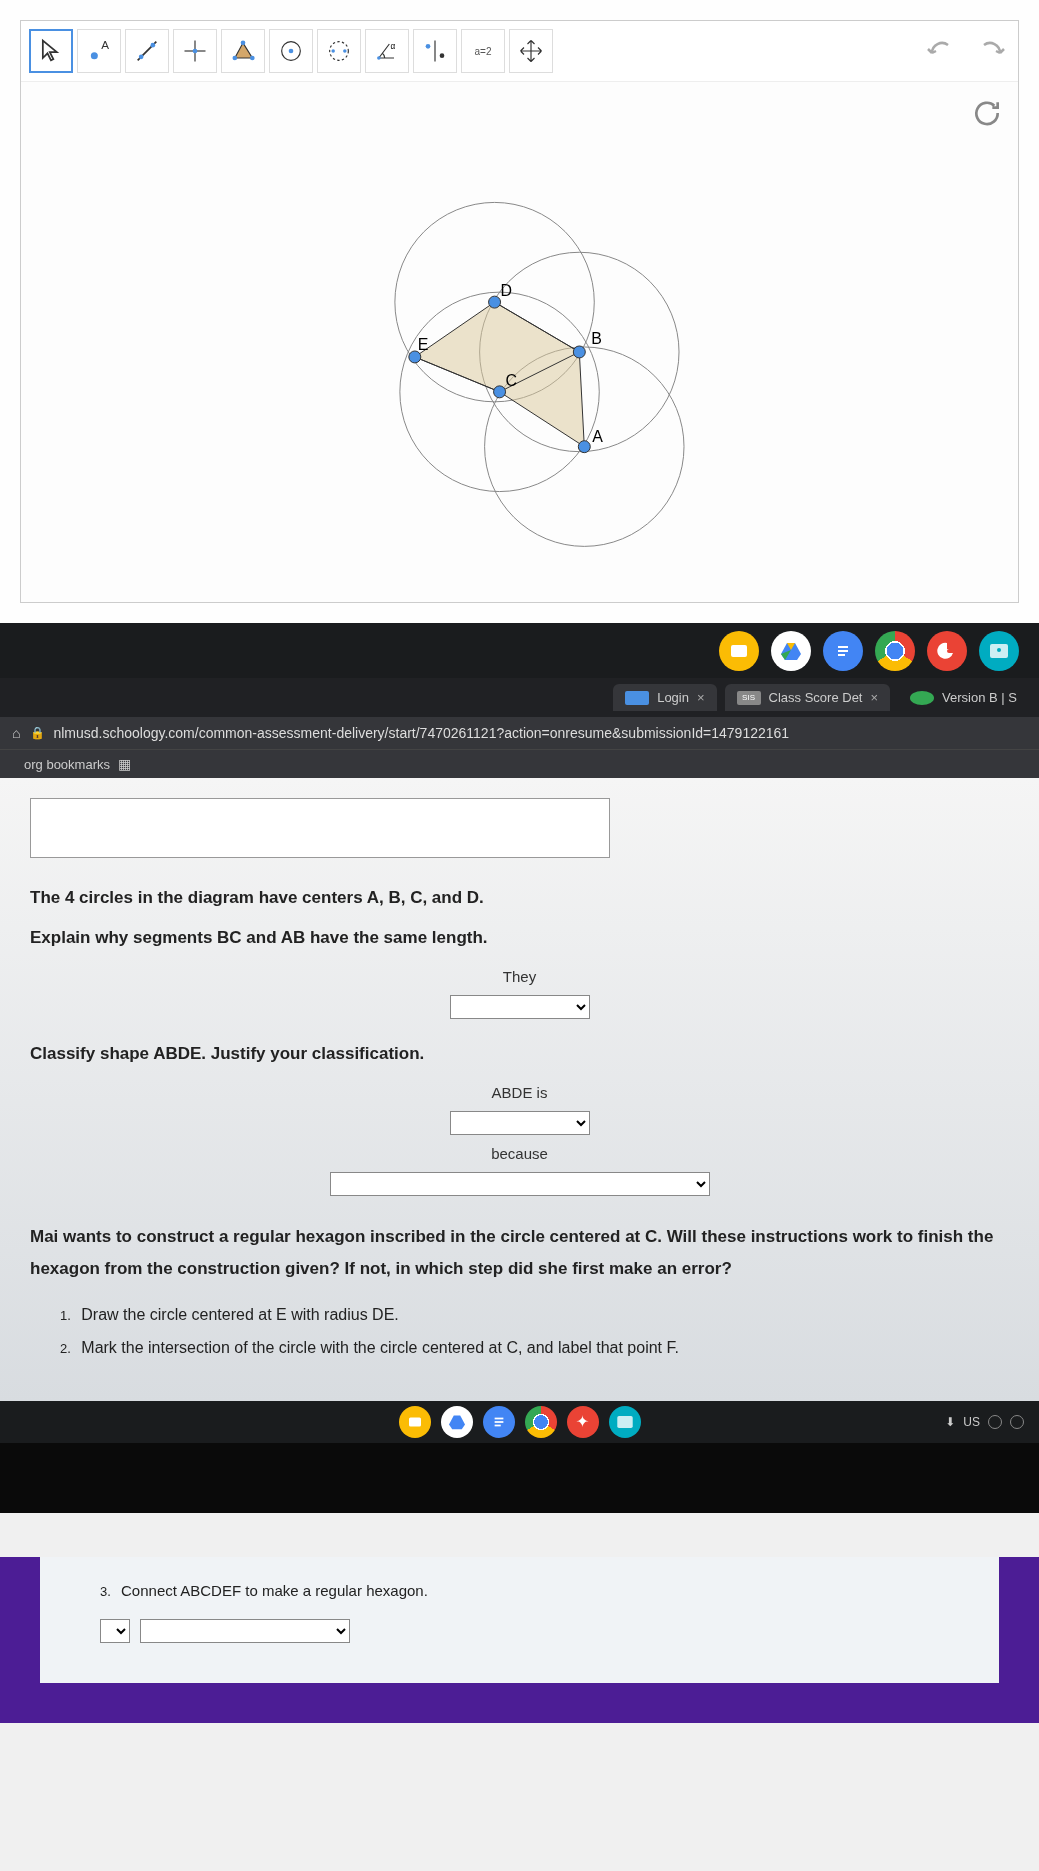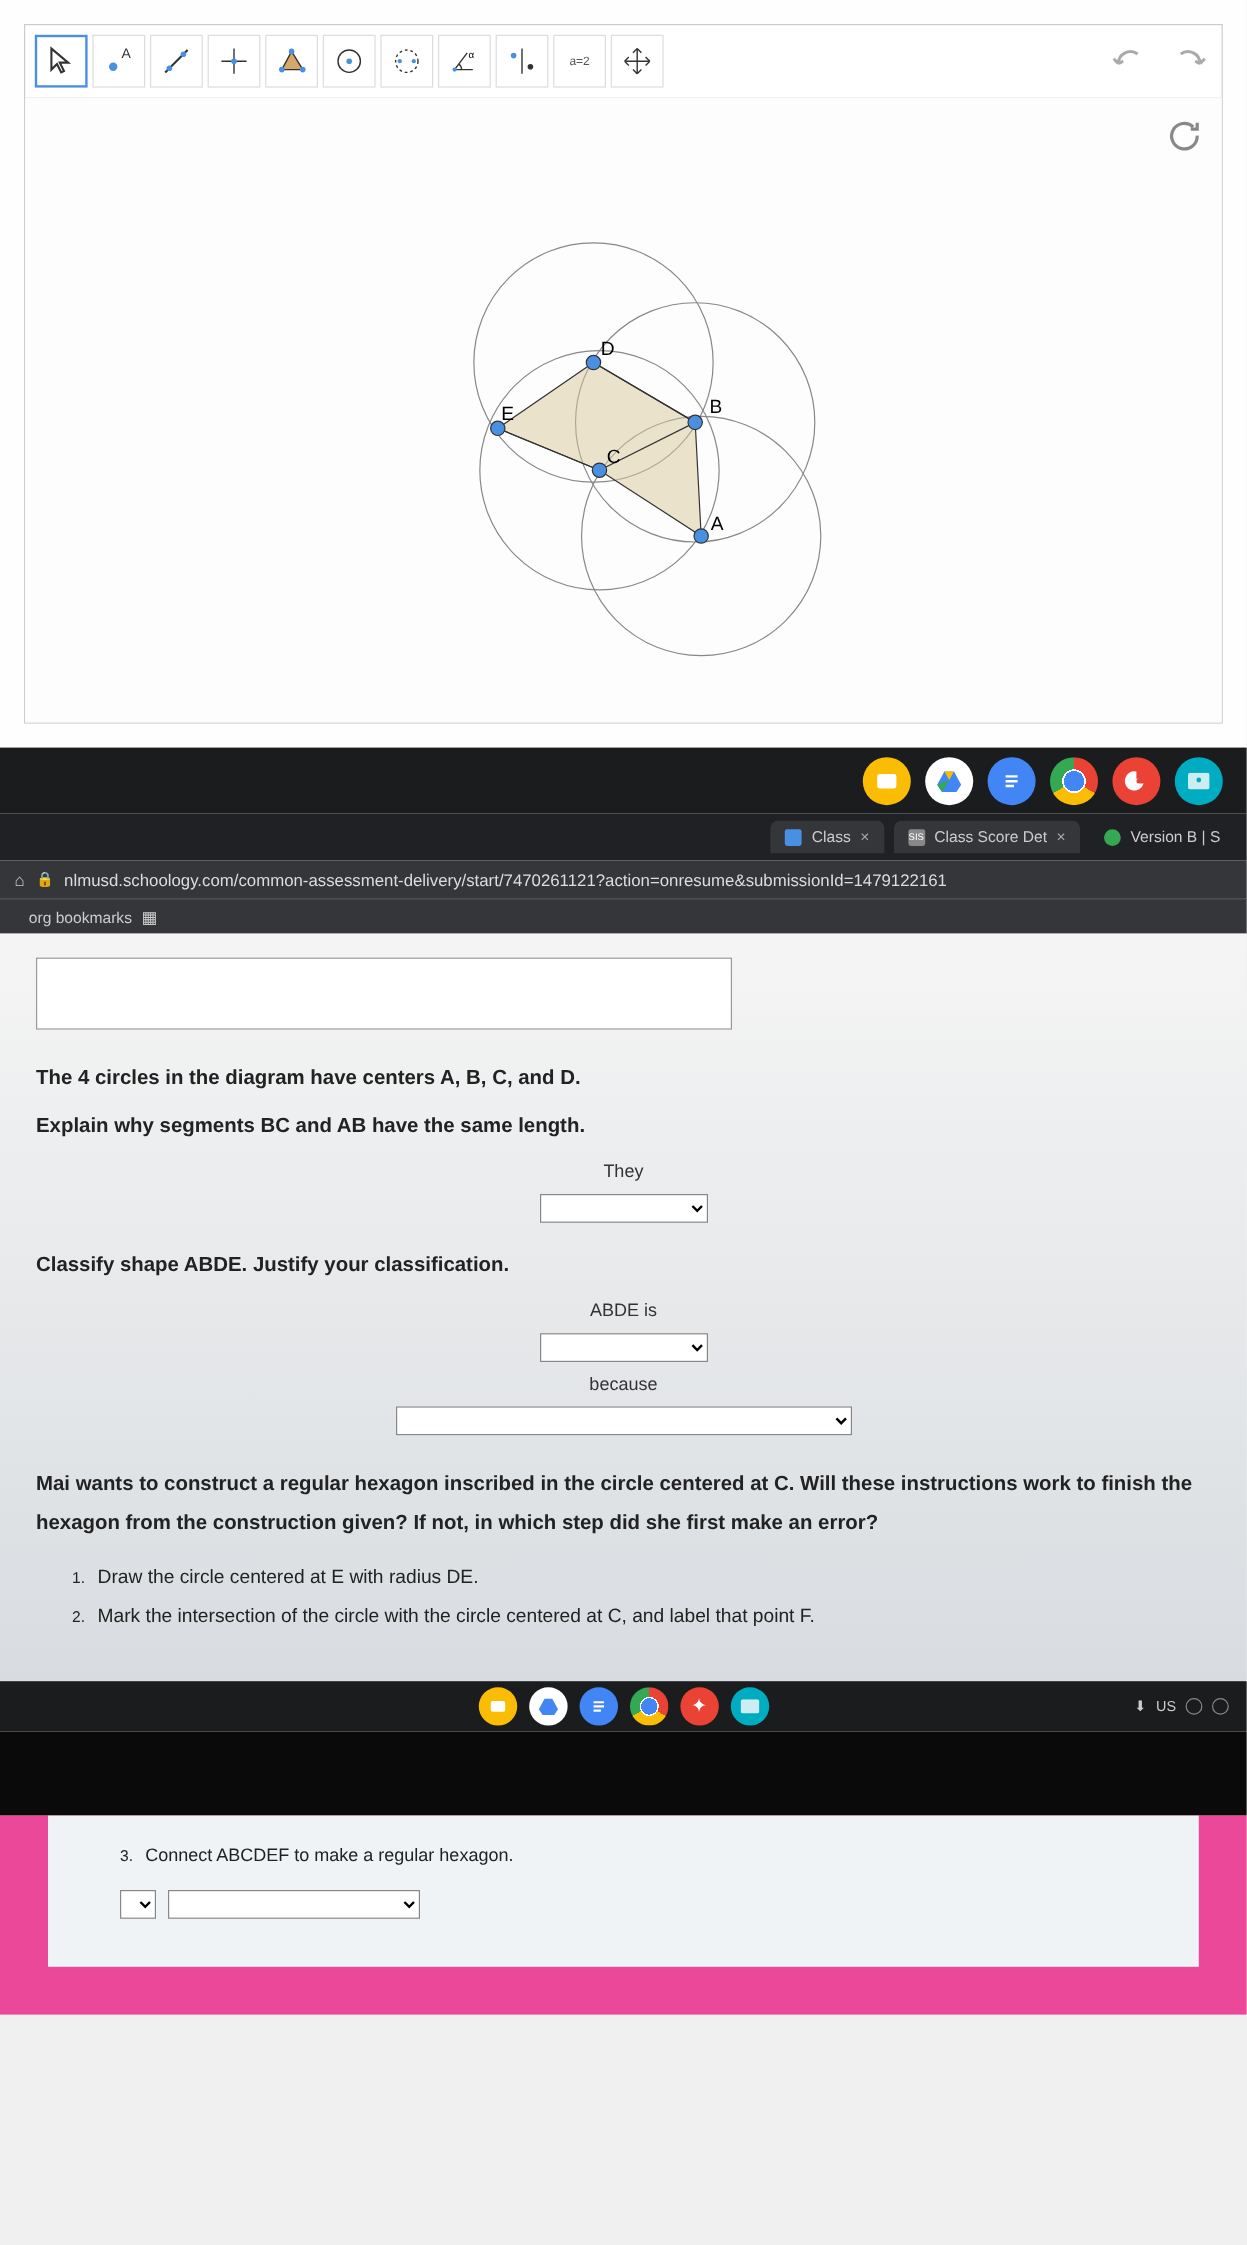--- a/index.html
+++ b/index.html
@@ -26,21 +26,21 @@
 .shelf-icon.white { background: #fff; color: #4285f4; }
 .shelf-icon.blue { background: #4285f4; color: #fff; }
 .shelf-icon.chrome { background: radial-gradient(circle at 50% 50%, #4285f4 0 30%, #fff 30% 35%, transparent 35%), conic-gradient(#ea4335 0 120deg, #fbbc04 120deg 240deg, #34a853 240deg); }
 .shelf-icon.red { background: #ea4335; color: #fff; }
 .shelf-icon.teal { background: #00acc1; color: #fff; }
 
 
 .browser-tabs { background: #202124; display: flex; align-items: center; padding: 6px 10px; gap: 8px; font-size: 13px; color: #ccc; }
 .tab { background: #35363a; padding: 6px 12px; border-radius: 6px 6px 0 0; display: flex; align-items: center; gap: 8px; }
 .tab-close { color: #aaa; cursor: pointer; }
-.tab-favicon { width: 14px; height: 14px; border-radius: 2px; }
+.tab-favicon { width: 24px; height: 14px; border-radius: 2px; }
 .address-bar { background: #35363a; display: flex; align-items: center; padding: 8px 12px; gap: 10px; font-size: 14px; color: #ddd; }
 .home-icon { color: #ccc; }
 .url-box { flex: 1; display: flex; align-items: center; gap: 8px; }
 .lock-icon { font-size: 12px; }
 .bookmarks-bar { background: #35363a; padding: 6px 24px; font-size: 13px; color: #ccc; border-top: 1px solid #444; display: flex; align-items: center; gap: 8px; }
 
 
 .content-area { background: #e8e8e8; padding: 20px 30px 29px; background: linear-gradient(to bottom, #f5f5f5, #d8dce0); }
 .text-box-empty { background: #fff; border: 1px solid #999; height: 60px; width: 580px; margin-bottom: 30px; }
 .question-text { font-size: 17px; font-weight: bold; color: #222; margin: 20px 0; }
@@ -55,21 +55,21 @@
 
 .shelf2 { background: #1a1c1e; height: 42px; display: flex; align-items: center; justify-content: center; gap: 10px; position: relative; }
 .shelf2 .shelf-icon { width: 32px; height: 32px; font-size: 16px; }
 .shelf2-right { position: absolute; right: 15px; display: flex; align-items: center; gap: 8px; color: #ccc; font-size: 12px; }
 .status-circle { width: 14px; height: 14px; border-radius: 50%; border: 1px solid #888; }
 
 
 .black-gap { background: #0a0a0a; height: 70px; }
 
 
-.bottom-paper { background: #ec4899; padding: 0 40px 40px; }
+.bottom-paper { background: #4c1d95; padding: 0 40px 40px; margin-top: 44px; }
 .paper-inner { background: #f0f3f6; padding: 25px 60px 40px; }
 .paper-step { font-size: 15px; color: #222; margin-bottom: 20px; }
 .paper-selects { display: flex; gap: 10px; }
 .paper-select { border: 1px solid #888; background: #fff; height: 24px; min-width: 30px; }
 .paper-select.wide { min-width: 210px; }
 </style>
 </head>
 <body>
 
 <div class="top-section">
@@ -221,21 +221,21 @@
         <rect width="18" height="14" rx="2" fill="#fff" opacity="0.8"></rect>
         <circle cx="9" cy="6" r="2" fill="#00acc1"></circle>
       </svg>
     </div>
 </div>
 
 <div class="browser-tabs">
   <div style="flex:1"></div>
   <div class="tab">
     <span class="tab-favicon" style="background:#4a90e2"></span>
-    <span>Class</span>
+    <span>Login</span>
     <span class="tab-close">×</span>
   </div>
   <div class="tab">
     <span class="tab-favicon" style="background:#888;color:#fff;font-size:8px;text-align:center;line-height:14px">SIS</span>
     <span>Class Score Det</span>
     <span class="tab-close">×</span>
   </div>
   <div class="tab" style="background:transparent">
     <span class="tab-favicon" style="background:#34a853;border-radius:50%"></span>
     <span>Version B | S</span>

